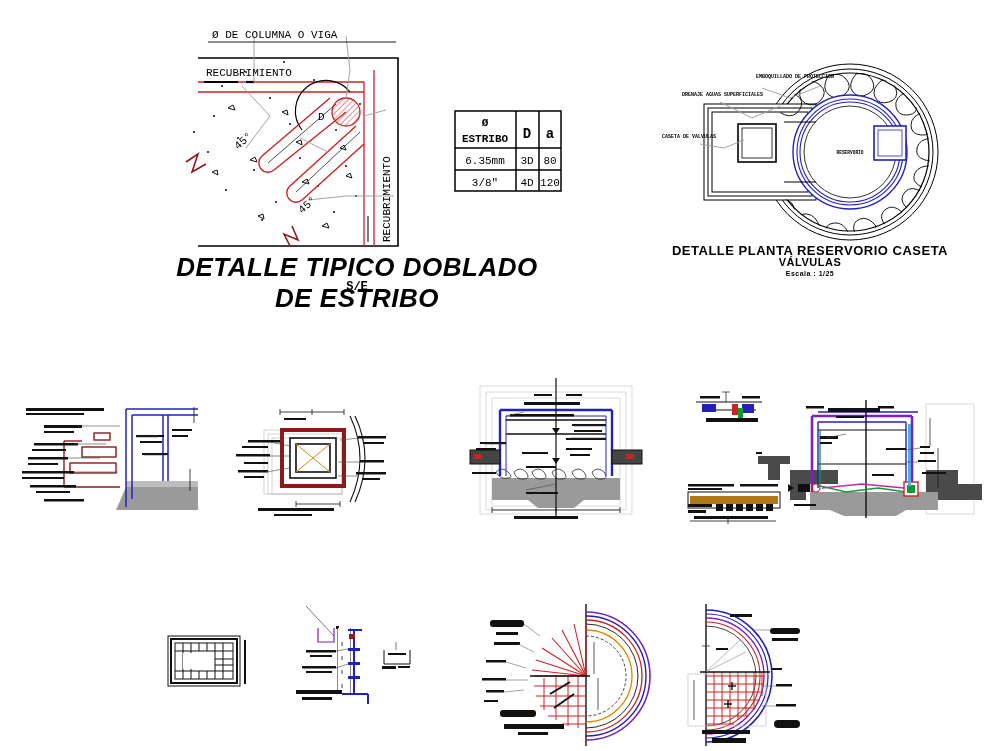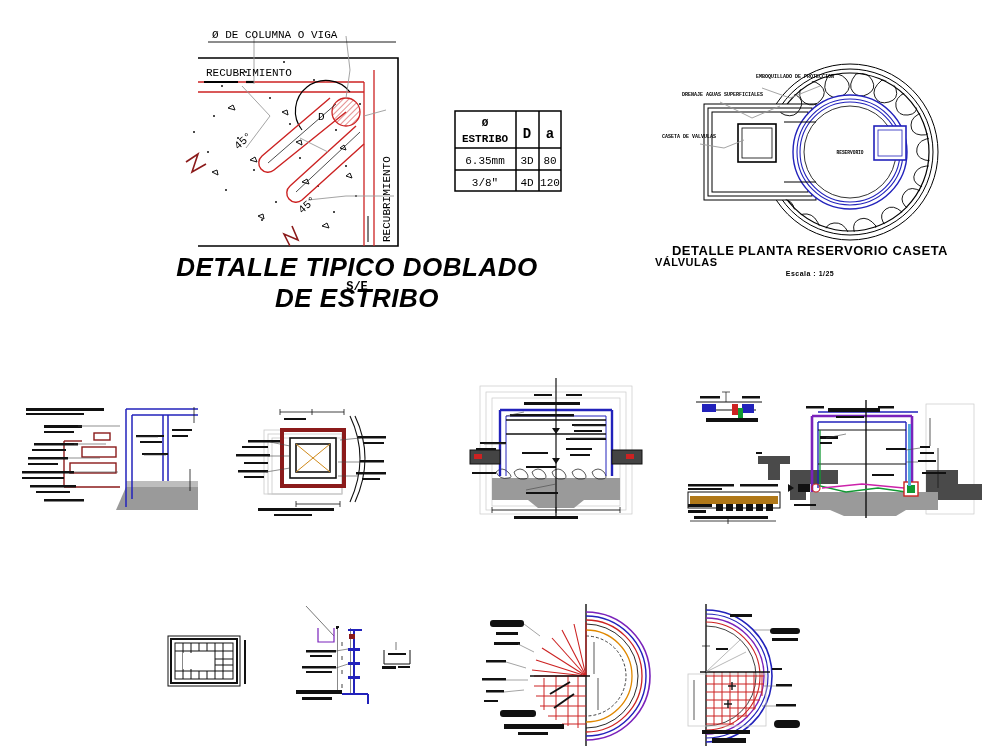--- a/index.html
+++ b/index.html
@@ -206,21 +206,21 @@
       </g>
 
       <text class="mono" x="96" y="16" font-size="5" fill="#000" font-weight="bold">EMBOQUILLADO DE PROTECCION</text>
       <text class="mono" x="22" y="34" font-size="5" fill="#000" font-weight="bold">DRENAJE AGUAS SUPERFICIALES</text>
       <text class="mono" x="2" y="76" font-size="5" fill="#000" font-weight="bold">CASETA DE VALVULAS</text>
       <text class="mono" x="190" y="92" font-size="4.5" fill="#000" text-anchor="middle" font-weight="bold">RESERVORIO</text>
     </svg>
   </div>
 
   <div class="abs ttl nosel" style="left:655px;top:243px;width:310px;text-align:center;font-size:13px;">DETALLE PLANTA  RESERVORIO CASETA</div>
-  <div class="abs ttl nosel" style="left:655px;top:256px;width:310px;text-align:left;font-size:11px;">VÁLVULAS</div>
+  <div class="abs ttl nosel" style="left:655px;top:256px;width:310px;text-align:center;font-size:11px;">VÁLVULAS</div>
   <div class="abs ttl nosel" style="left:655px;top:270px;width:310px;text-align:center;font-size:7px;">Escala : 1/25</div>
 
   <div class="abs" style="left:8px;top:395px;width:190px;height:115px;">
     <svg width="190" height="115" viewBox="0 0 190 115">
 
       <path d="M118 92 L190 92 L190 115 L108 115 Z" fill="#9a9a9a"></path>
       <path d="M118 86 L190 86 L190 92 L118 92 Z" fill="#bdbdbd"></path>
 
       <g stroke="#2222bb" stroke-width="1.5" fill="none">
         <path d="M118 14 L190 14"></path>

